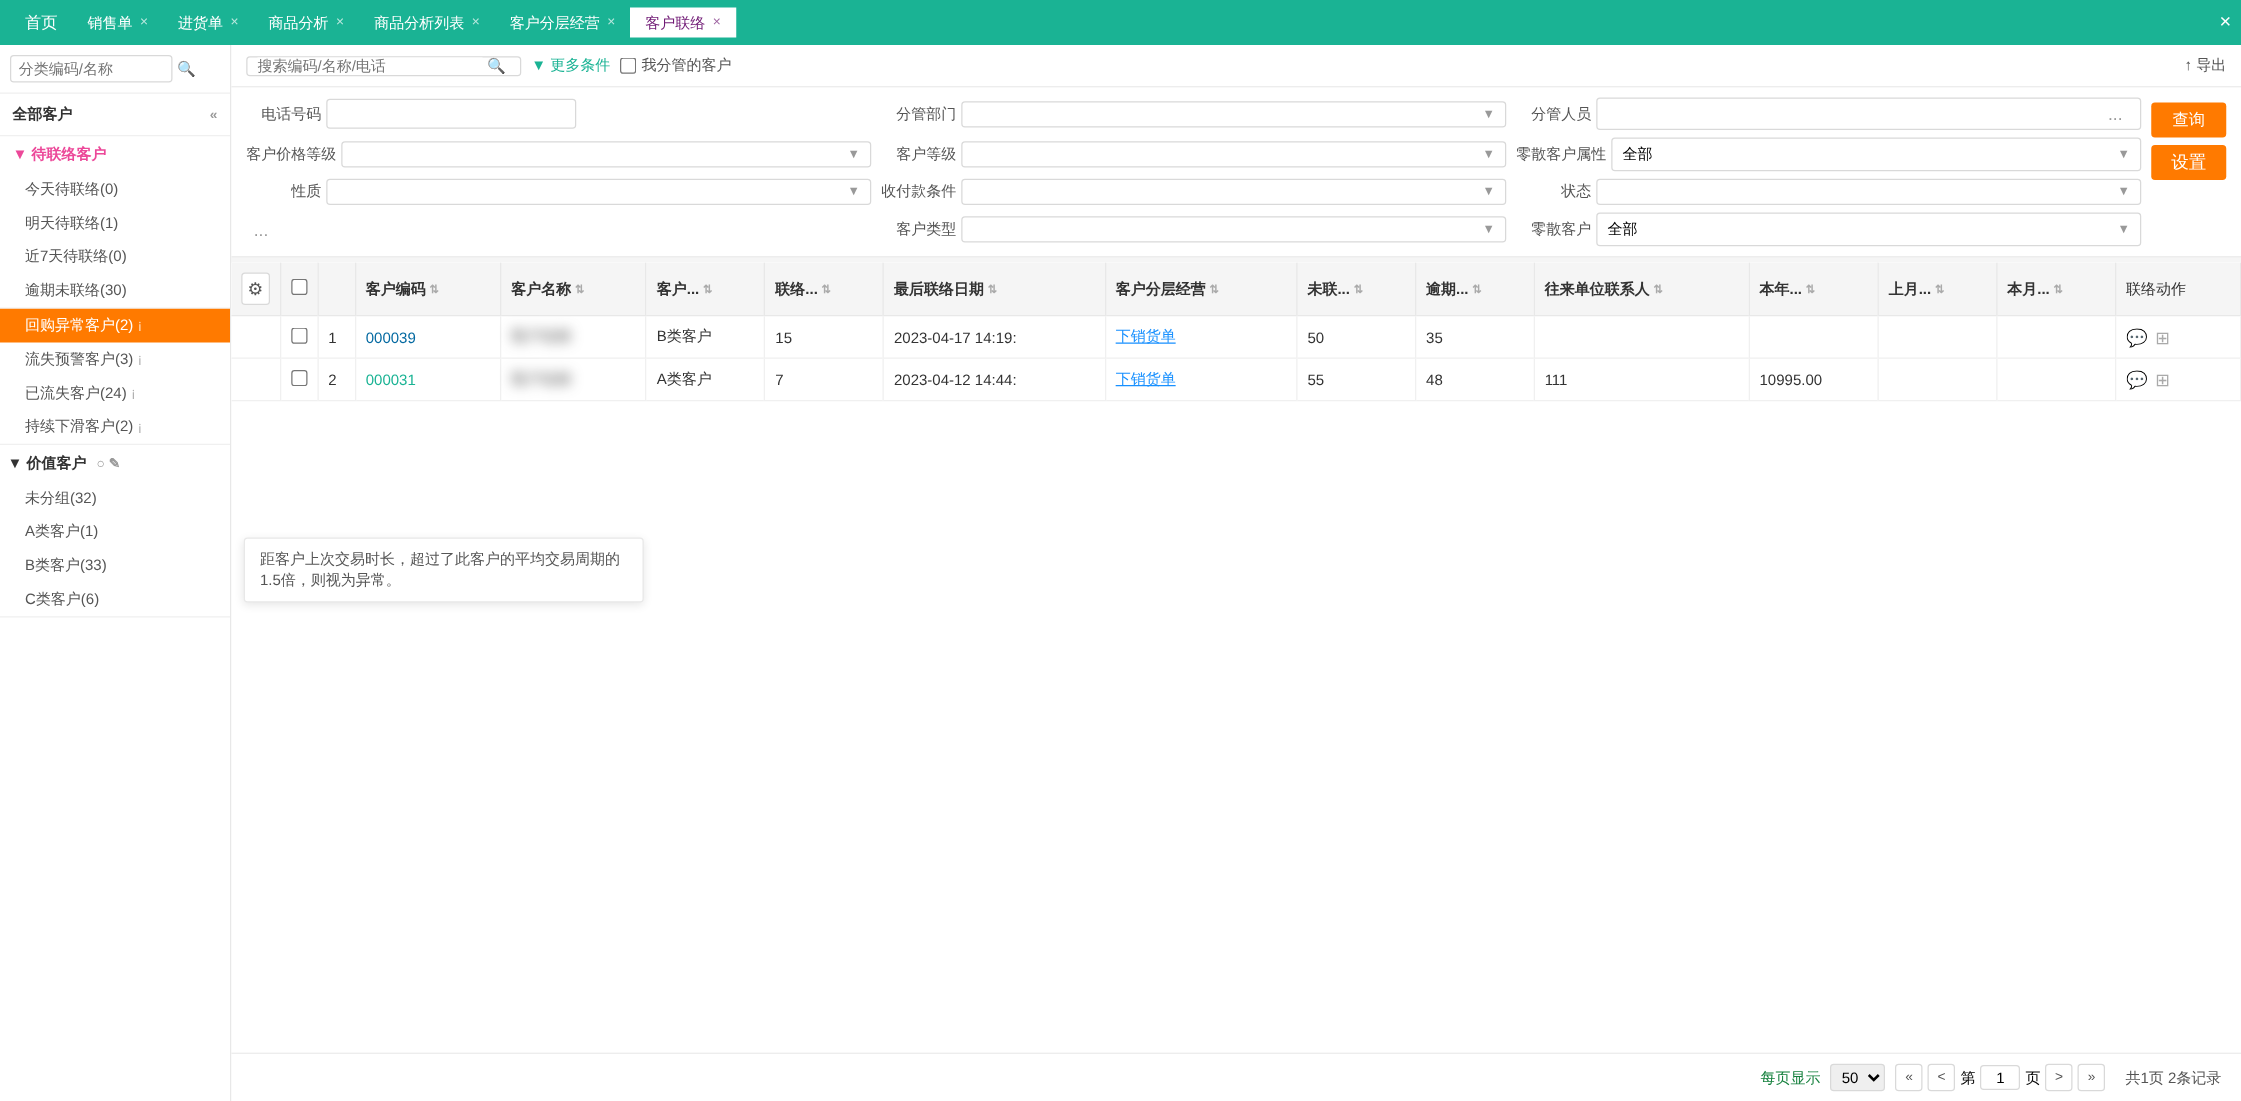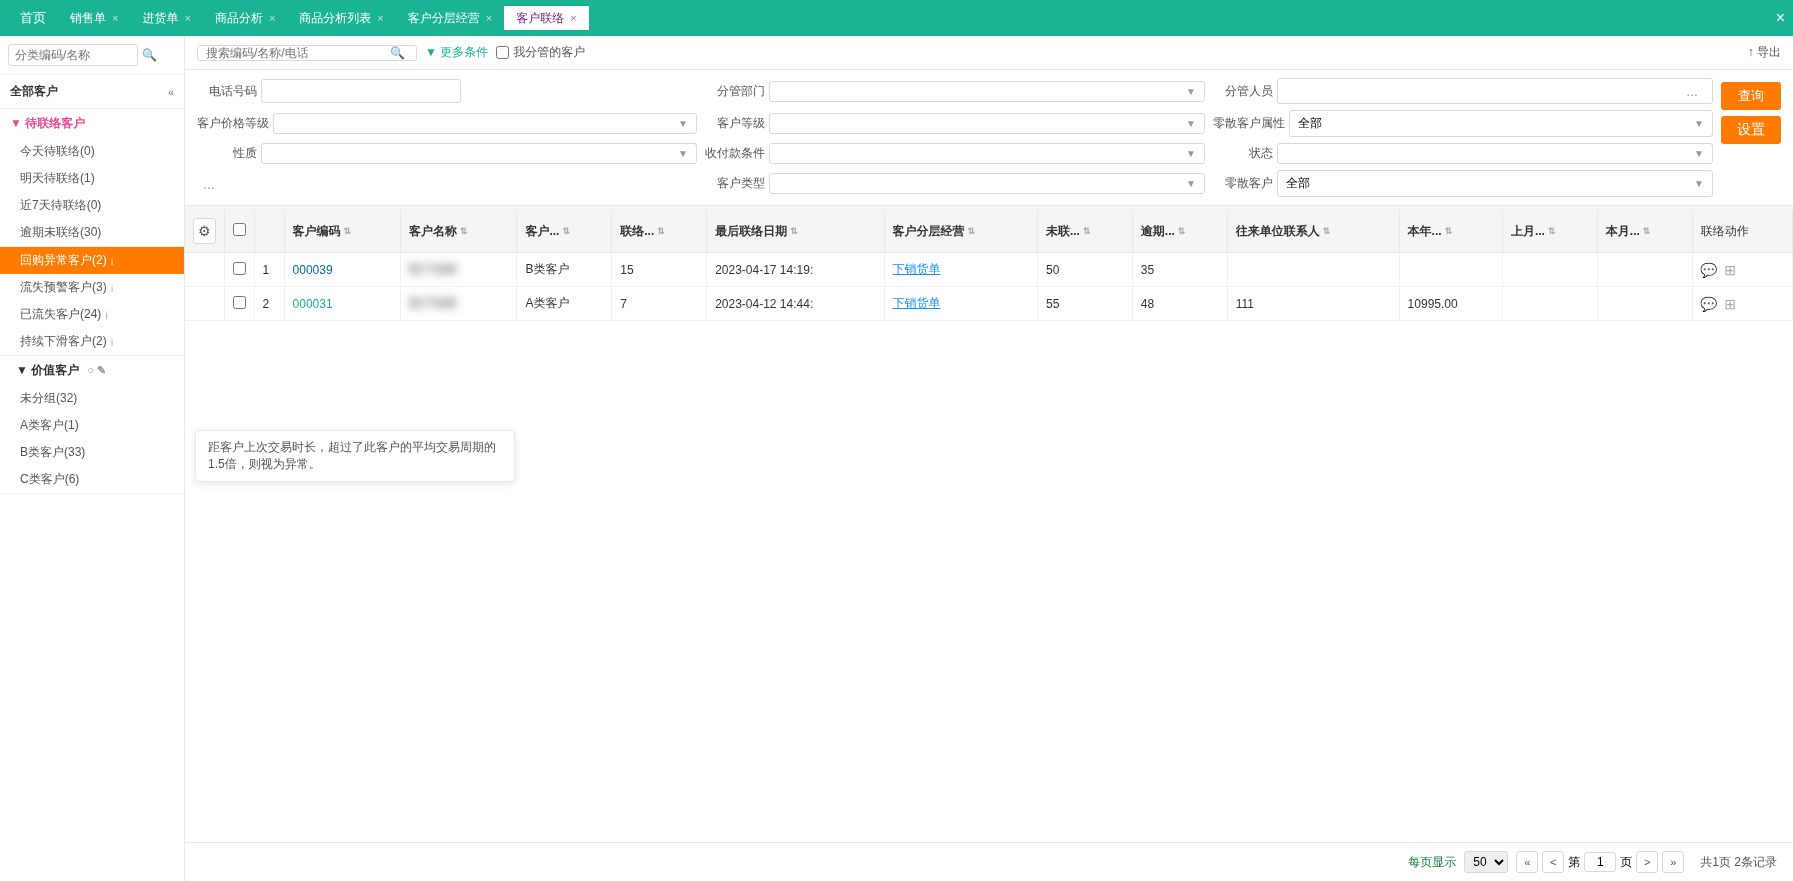--- a/index.html
+++ b/index.html
@@ -108,21 +108,21 @@
       align-items: center;
     }
     .sidebar-item.active {
       background: #ff7a00;
       color: white;
     }
     .sidebar-item .info-icon { margin-left: 4px; color: #aaa; font-size: 10px; }
     .sidebar-item.active .info-icon { color: rgba(255,255,255,0.8); }
 
     .sidebar-value-group {
-      padding: 6px 16px;
+      padding: 6px 6px;
       color: #333;
       cursor: pointer;
       display: flex;
       align-items: center;
       gap: 4px;
       font-weight: bold;
     }
 
     
     .content-area {

